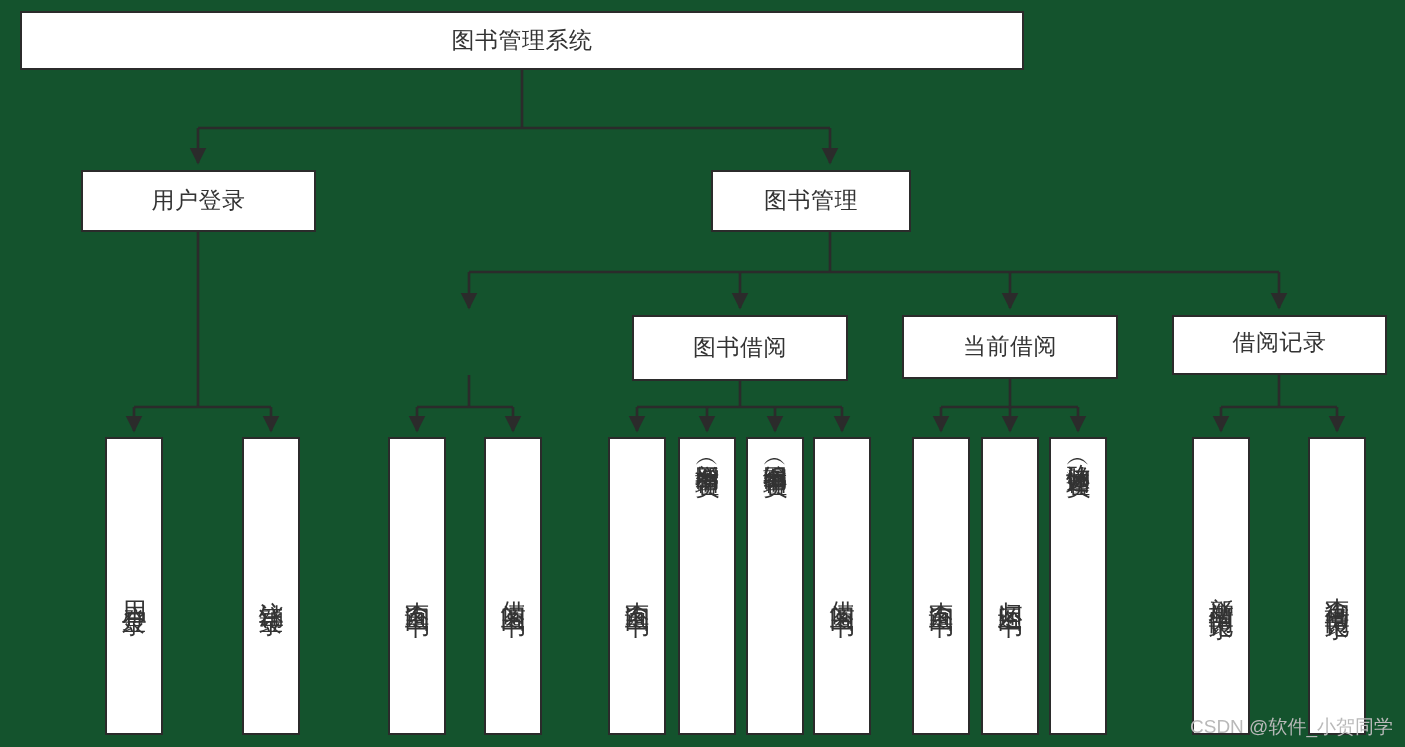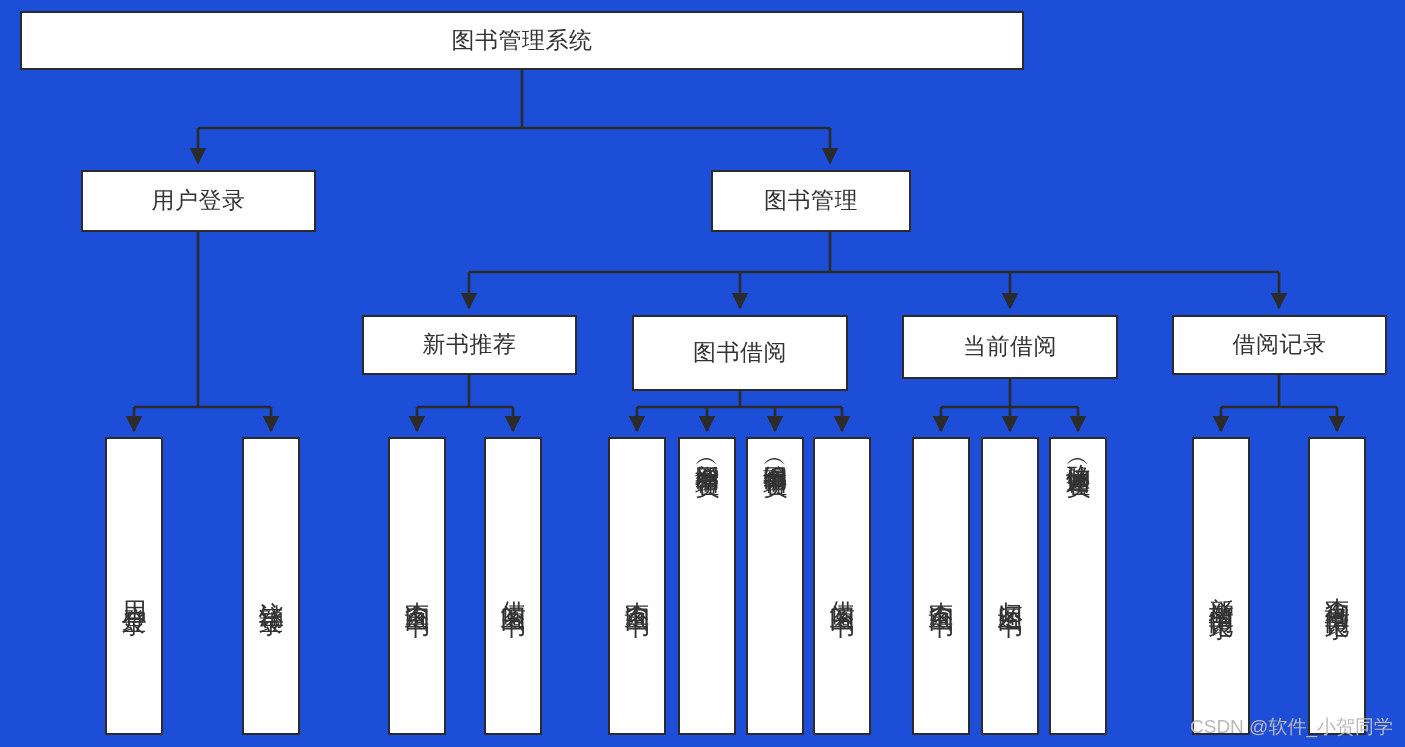--- a/index.html
+++ b/index.html
@@ -8,21 +8,21 @@
     padding: 0;
     background: #ffffff;
   }
   body {
     font-family: "Liberation Sans", "DejaVu Sans", sans-serif;
   }
   #canvas {
     position: relative;
     width: 1405px;
     height: 747px;
-    background: #1d4ed8;
+    background: #14532d;
     overflow: hidden;
   }
   #wires {
     position: absolute;
     left: 0;
     top: 0;
     width: 1405px;
     height: 747px;
     pointer-events: none;
   }
@@ -140,33 +140,30 @@
   </div>
 
   <div class="node horiz" style="left:81px; top:170px; width:235px; height:62px;">
     <span class="lbl">用户登录</span>
   </div>
 
   <div class="node horiz" style="left:711px; top:170px; width:200px; height:62px;">
     <span class="lbl">图书管理</span>
   </div>
 
-  <div class="node horiz" style="left:362px; top:315px; width:215px; height:60px;">
-    <span class="lbl">新书推荐</span>
-  </div>
-
-  <div class="node horiz" style="left:632px; top:315px; width:216px; height:76px;">
+
+  <div class="node horiz" style="left:632px; top:315px; width:216px; height:66px;">
     <span class="lbl">图书借阅</span>
   </div>
 
   <div class="node horiz" style="left:902px; top:315px; width:216px; height:64px;">
     <span class="lbl">当前借阅</span>
   </div>
 
-  <div class="node horiz" style="left:1172px; top:315px; width:215px; height:60px;">
+  <div class="node horiz" style="left:1172px; top:315px; width:215px; height:60px;font-family:Liberation Mono, monospace;">
     <span class="lbl">借阅记录</span>
   </div>
 
   <div class="node vert mid" style="left:105px; top:437px; width:58px; height:298px;">
     <span class="lbl">用户登录</span>
   </div>
   <div class="node vert mid" style="left:242px; top:437px; width:58px; height:298px;">
     <span class="lbl">注销登录</span>
   </div>
 

